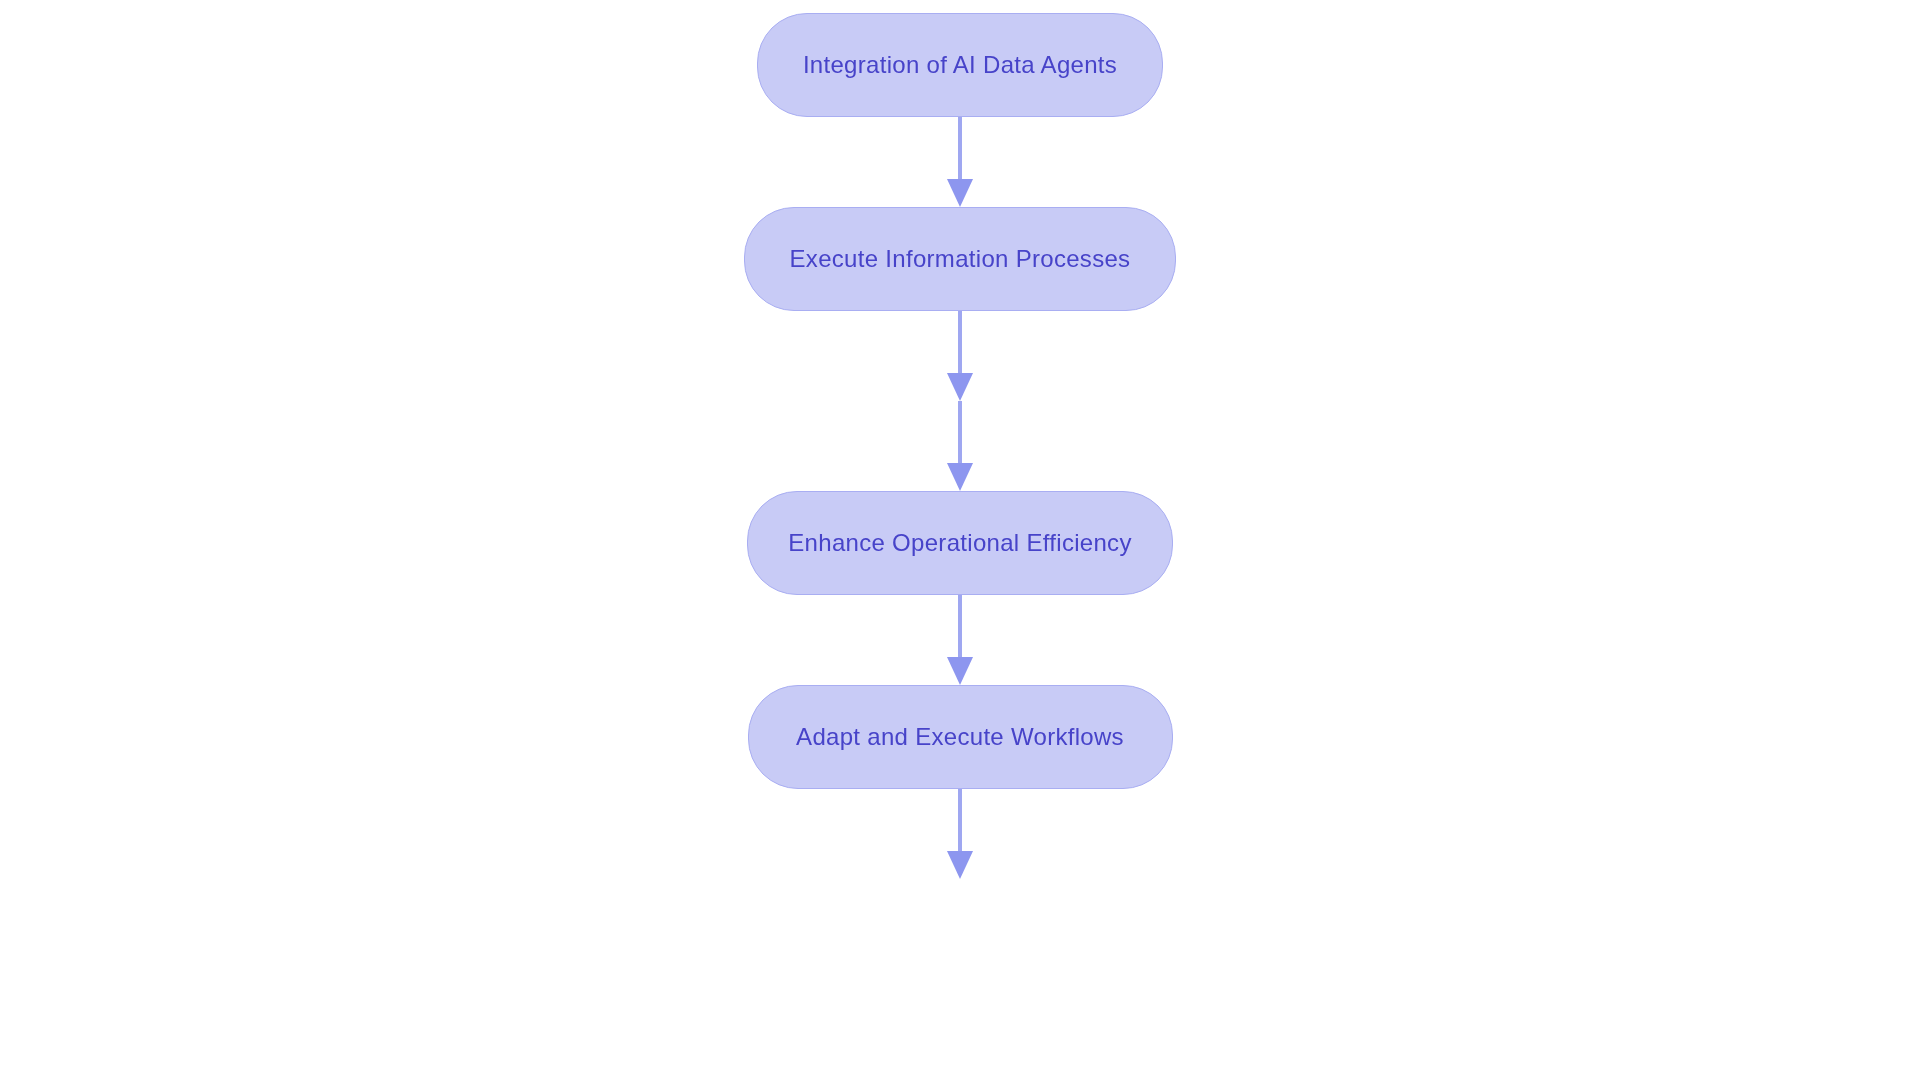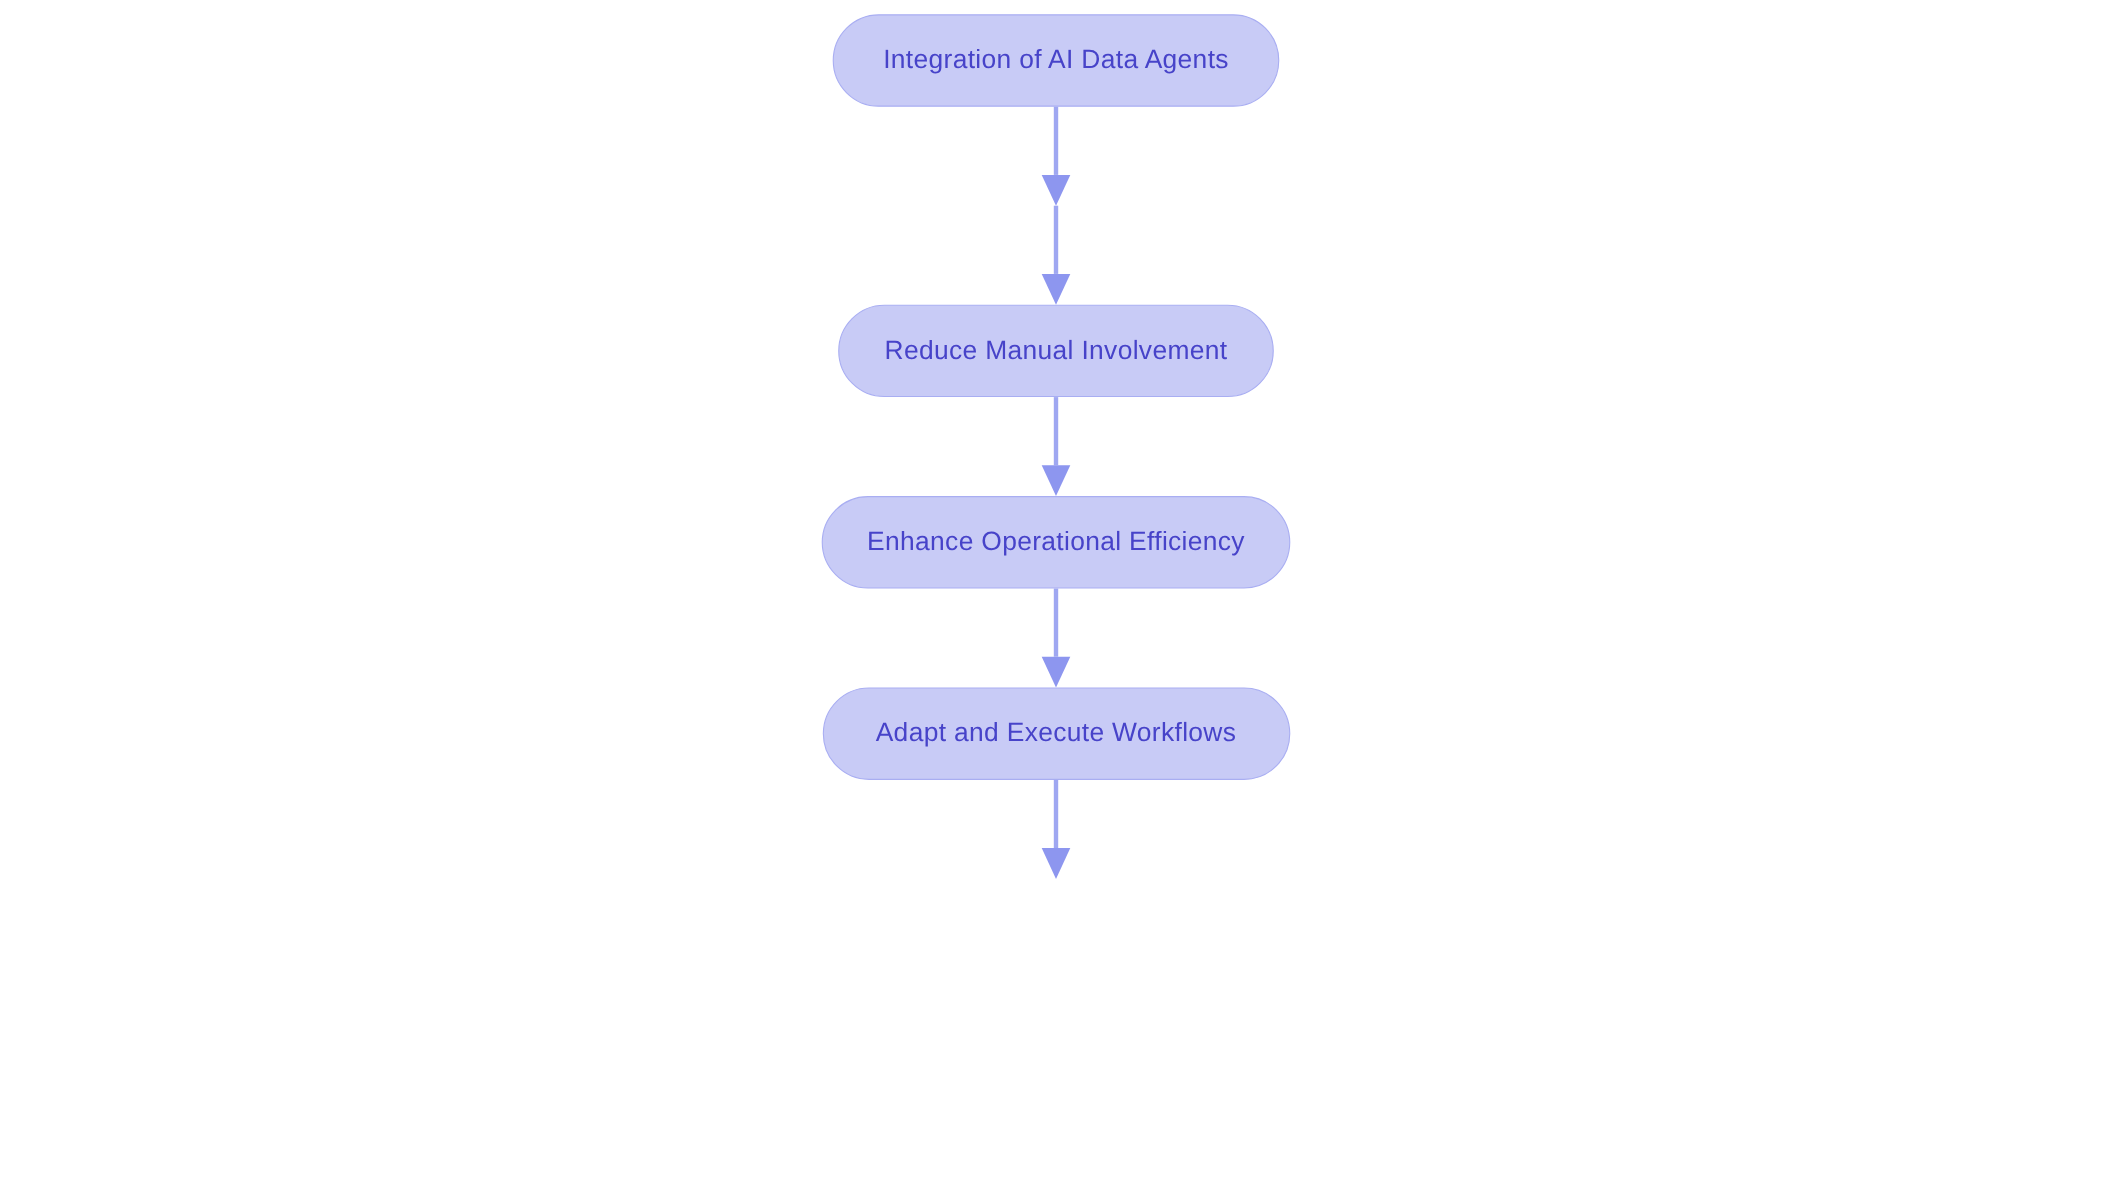--- a/index.html
+++ b/index.html
@@ -14,21 +14,21 @@
   .canvas {
     position: absolute;
     top: 13px;
     left: 0;
     width: 100%;
     display: flex;
     flex-direction: column;
     align-items: center;
   }
   .node {
-    height: 84px;
+    height: 104px;
     box-sizing: border-box;
     border-radius: 50px;
     background: var(--node-fill, #c8cbf6);
     border: 1.5px solid var(--node-border, #a9aef2);
     color: var(--node-text, #4743c9);
     display: flex;
     align-items: center;
     justify-content: center;
     font-size: 24px;
     letter-spacing: 0.3px;
@@ -68,29 +68,29 @@
 <div class="canvas">
   <div class="node" data-i="0">
     <span class="node-label">Integration of AI Data Agents</span>
   </div>
 
   <div class="connector">
     <div class="arrow-line"></div>
     <div class="arrow-head"></div>
   </div>
 
+  <div class="node" data-i="1">
+    <span class="node-label">Execute Information Processes</span>
+  </div>
 
   <div class="connector">
     <div class="arrow-line"></div>
     <div class="arrow-head"></div>
   </div>
 
-  <div class="node" data-i="2">
-    <span class="node-label">Reduce Manual Involvement</span>
-  </div>
 
   <div class="connector">
     <div class="arrow-line"></div>
     <div class="arrow-head"></div>
   </div>
 
   <div class="node" data-i="3">
     <span class="node-label">Enhance Operational Efficiency</span>
   </div>
 

